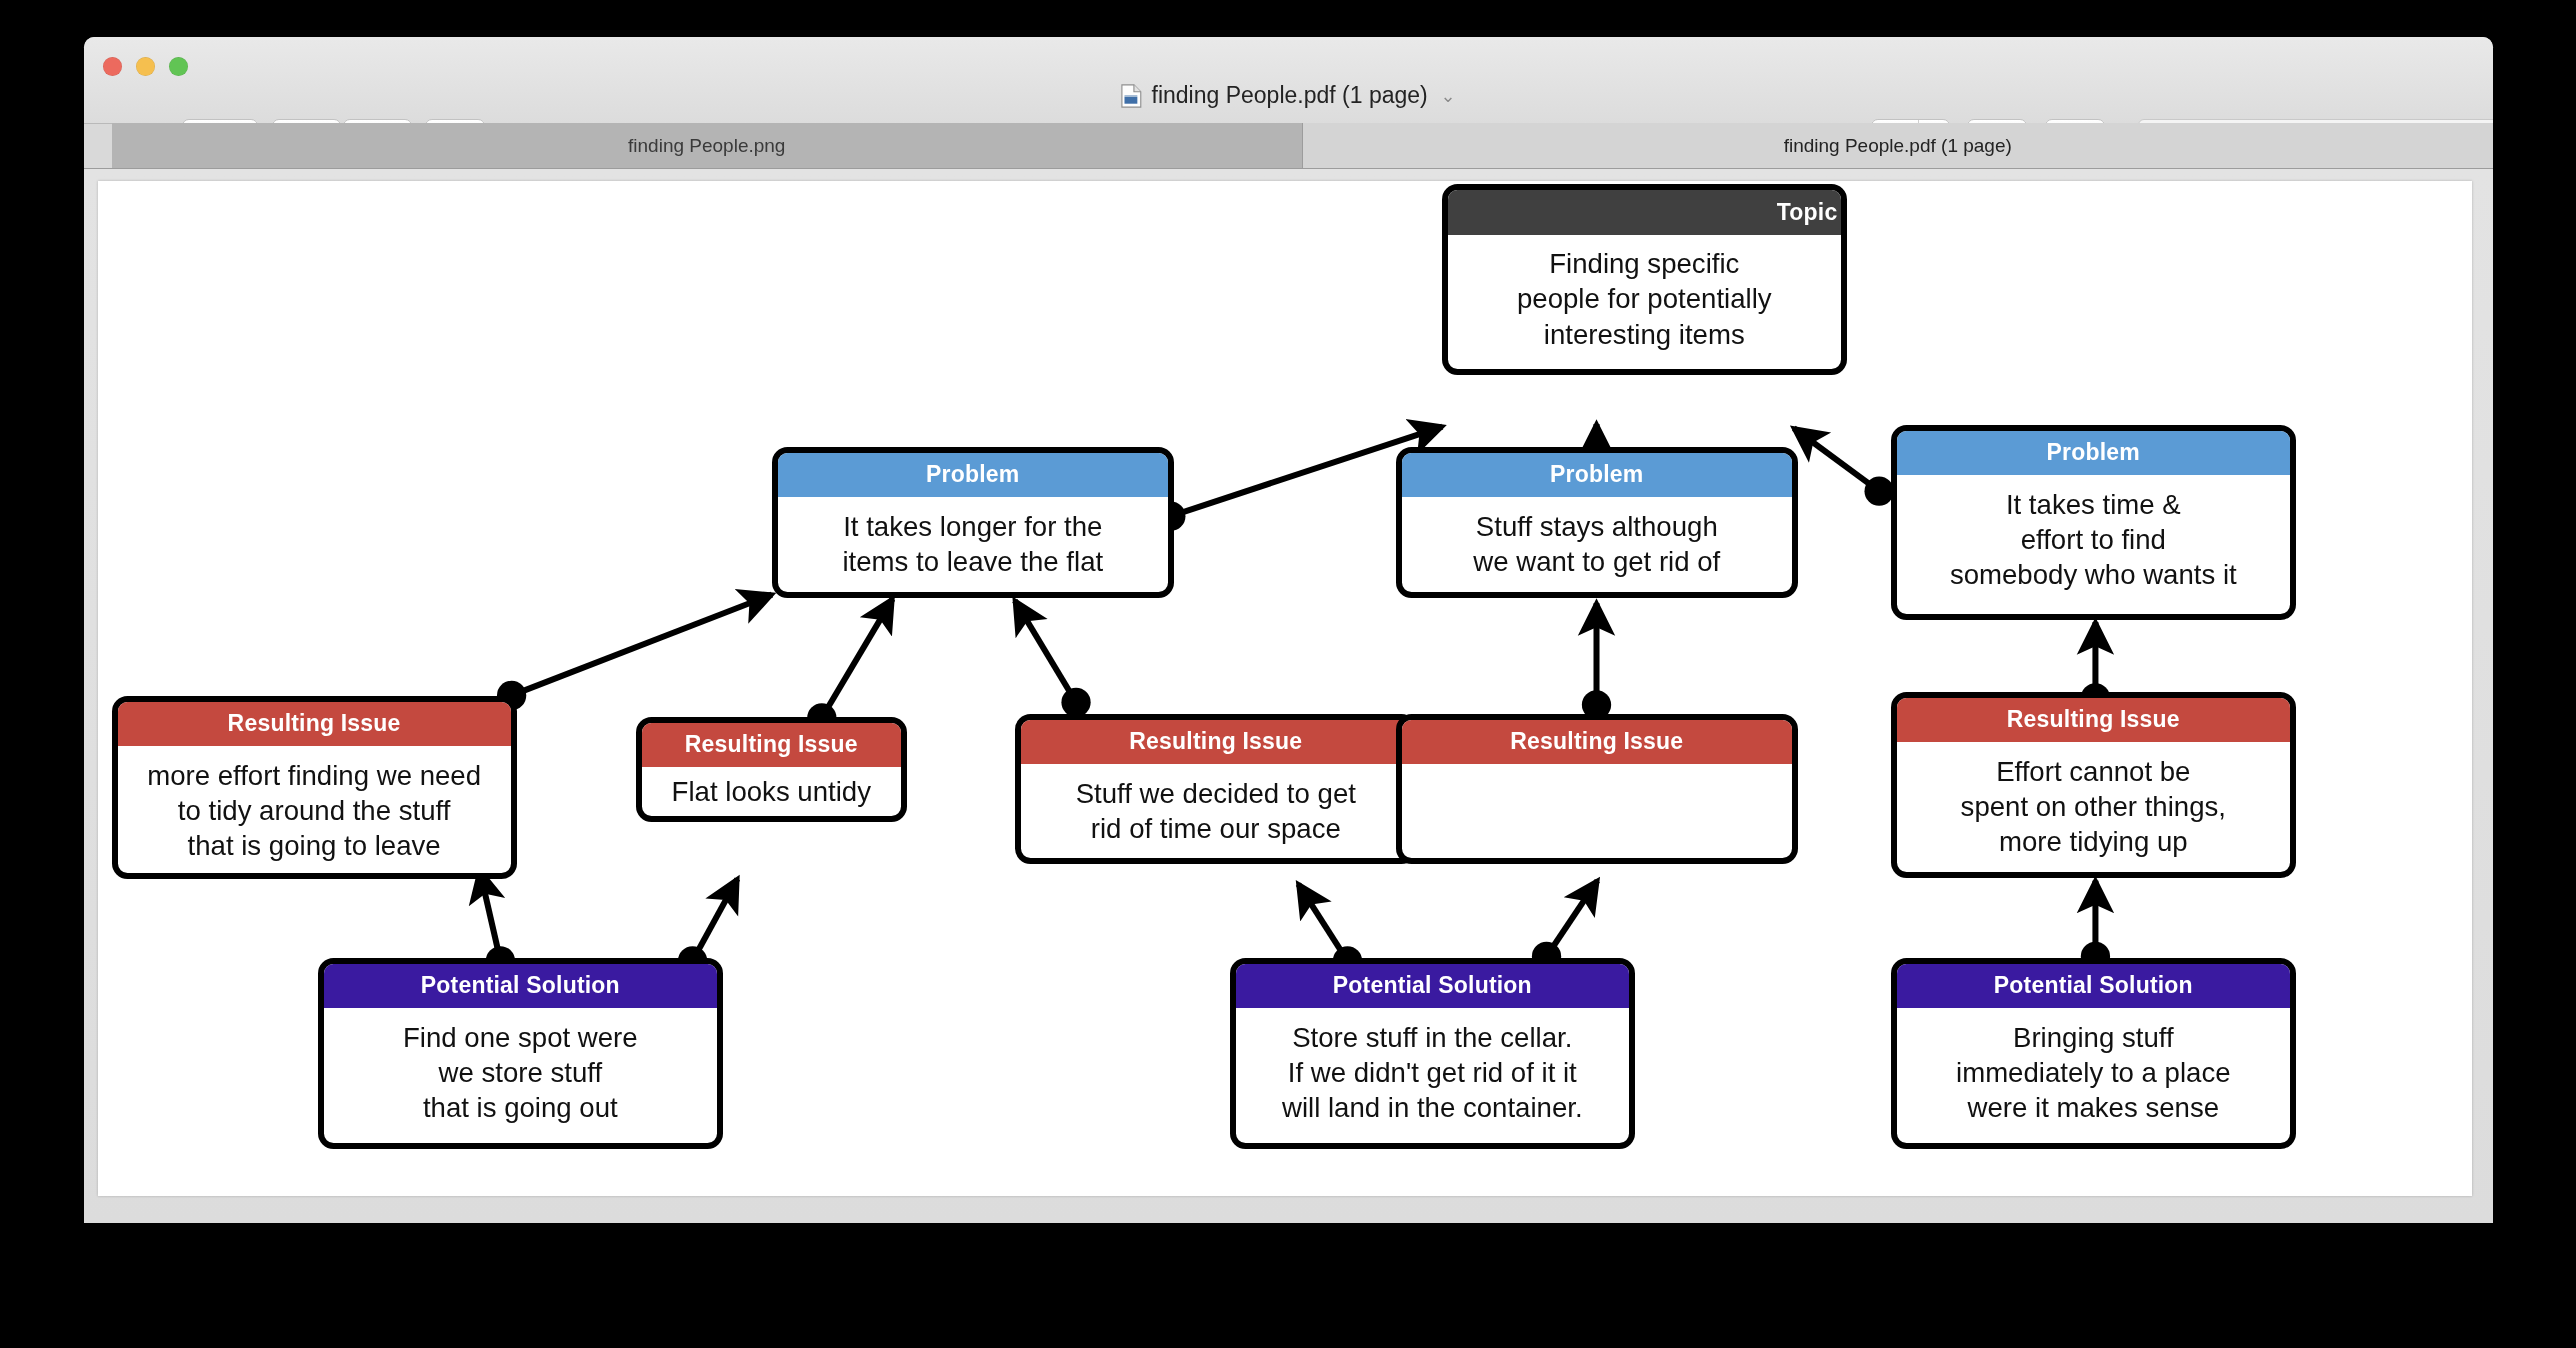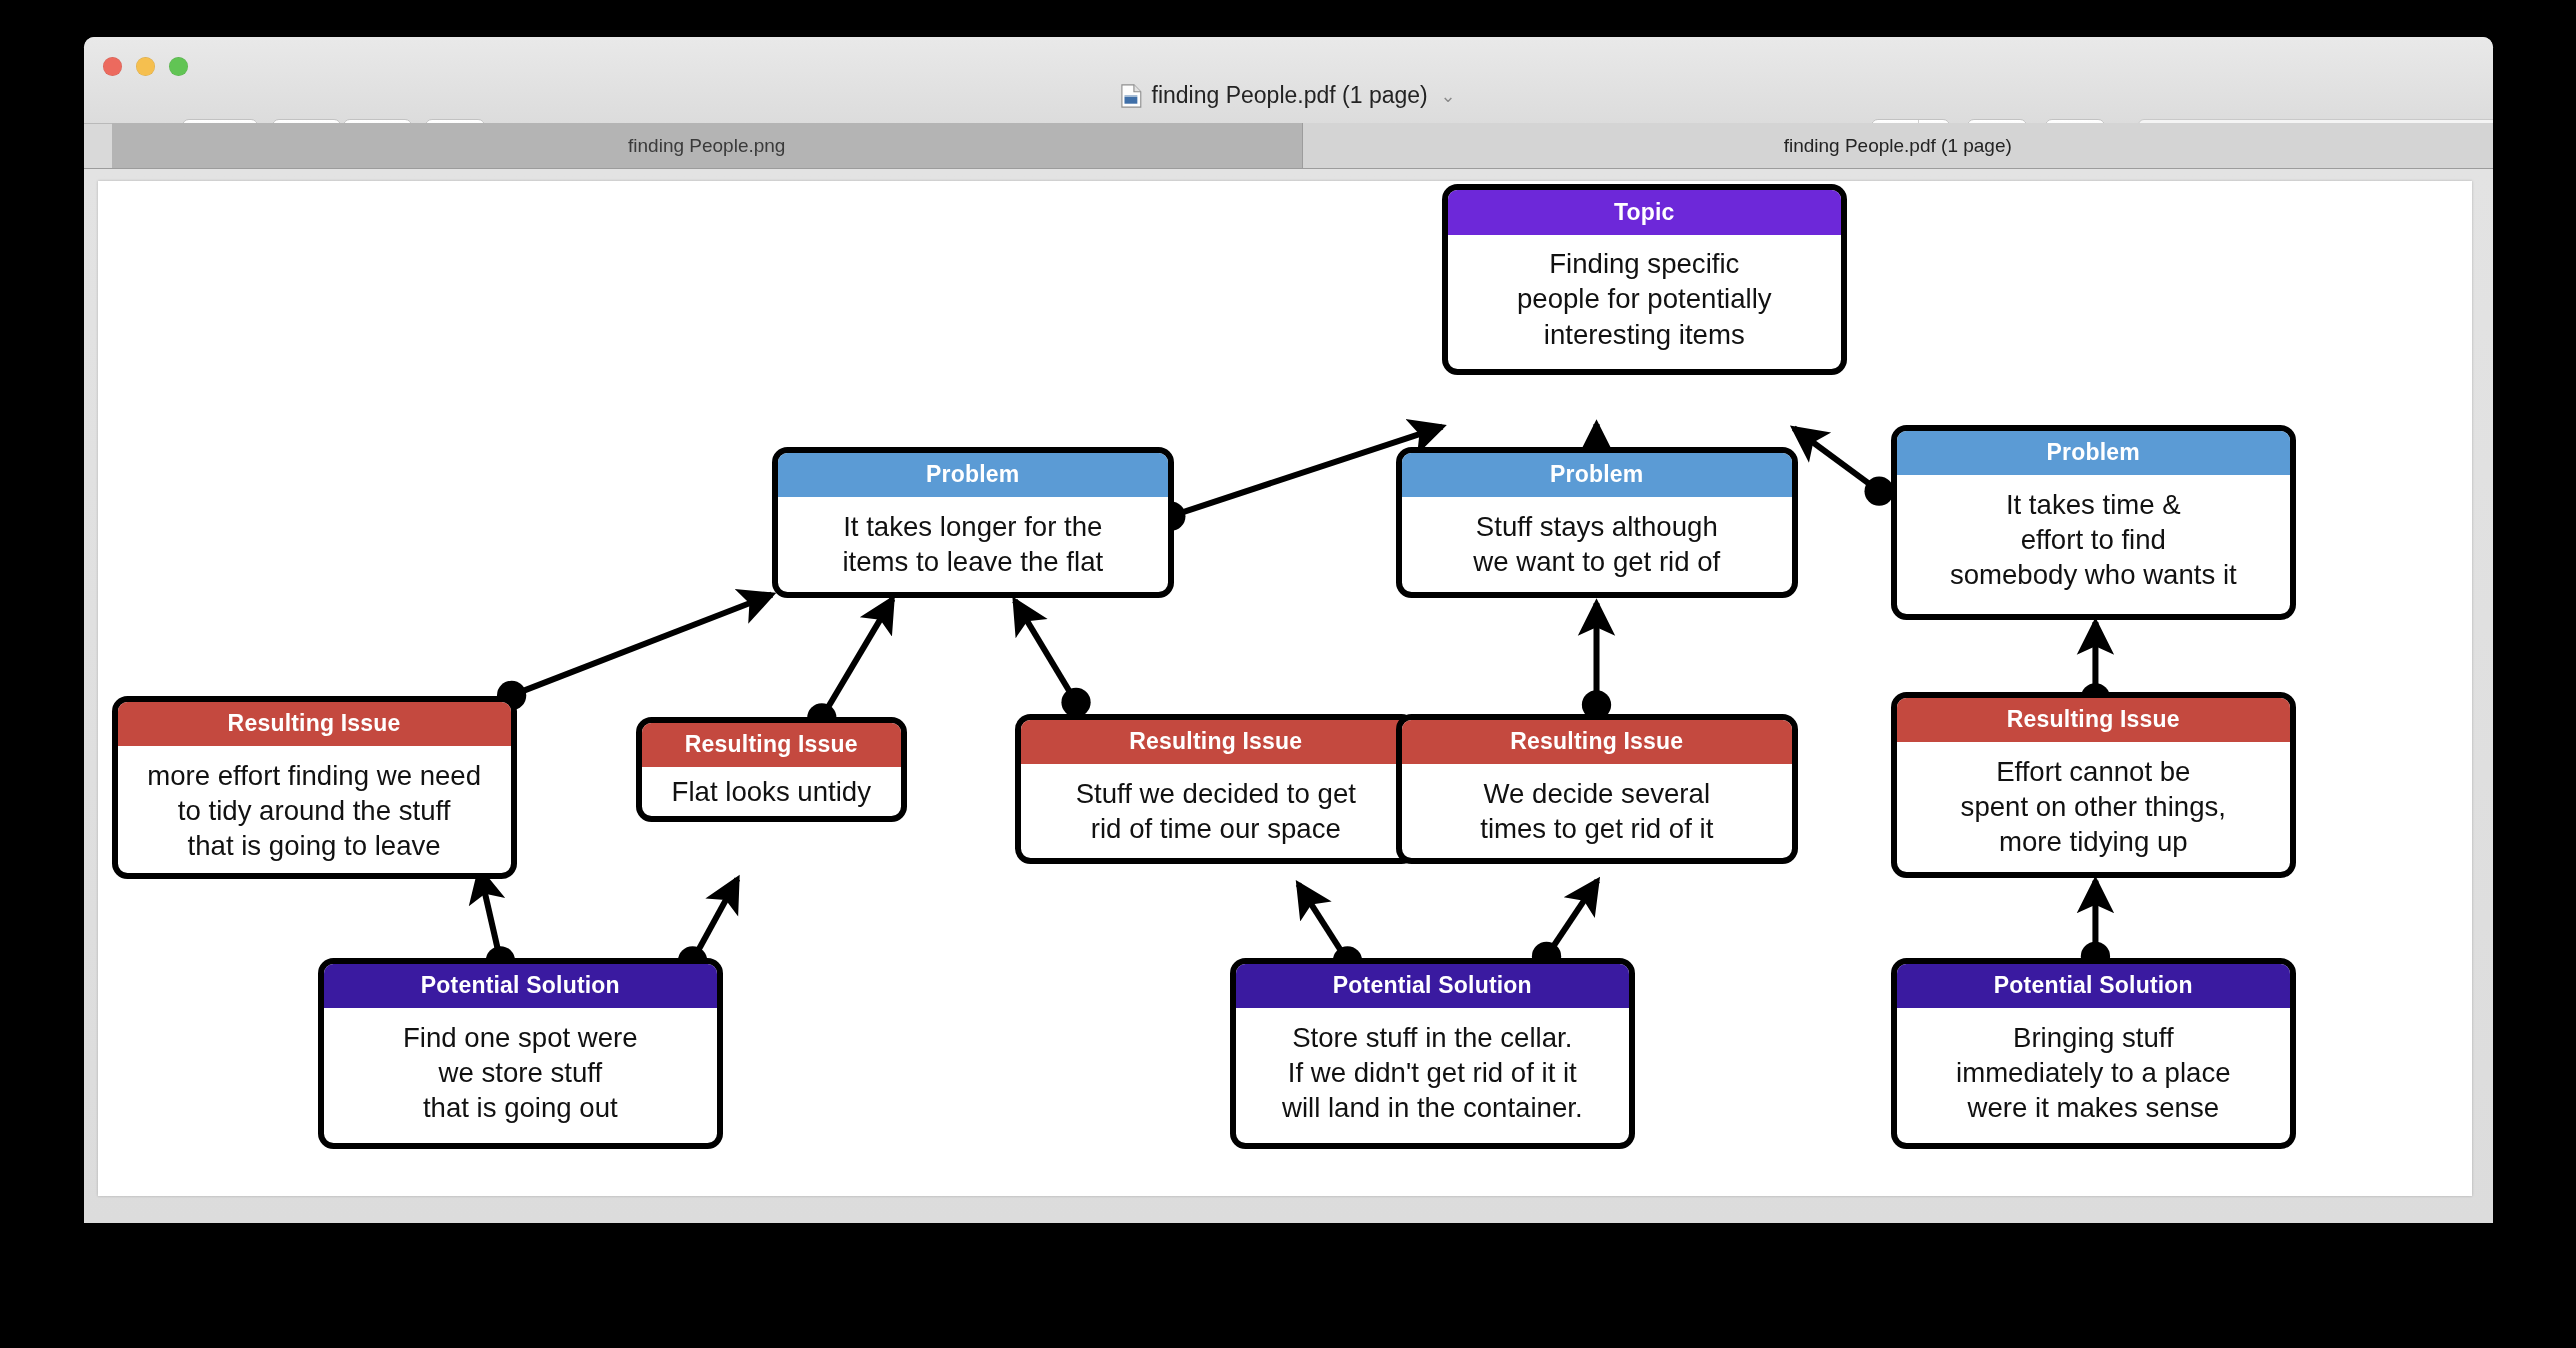--- a/index.html
+++ b/index.html
@@ -337,21 +337,21 @@
             <circle cx="2318" cy="600" r="17"></circle>
             <circle cx="467" cy="905" r="17"></circle>
             <circle cx="690" cy="905" r="17"></circle>
             <circle cx="1450" cy="905" r="17"></circle>
             <circle cx="1681" cy="900" r="17"></circle>
             <circle cx="2318" cy="900" r="17"></circle>
           </g>
         </svg>
 
         <div class="node" style="left:1344px; top:3.4px; width:405px; height:191px;">
-          <div class="hdr" style="background:#6d28d9;">Topic</div>
+          <div class="hdr" style="background:#404040;text-align:right;">Topic</div>
           <div class="body">Finding specific
 people for potentially
 interesting items</div>
         </div>
 
         <div class="node" style="left:674px; top:266px; width:402px; height:151px;">
           <div class="hdr" style="background:#5b9bd5;">Problem</div>
           <div class="body">It takes longer for the
 items to leave the flat</div>
         </div>
@@ -382,22 +382,20 @@
         </div>
 
         <div class="node" style="left:917px; top:533px; width:402px; height:150px;">
           <div class="hdr" style="background:#c4493f;">Resulting Issue</div>
           <div class="body">Stuff we decided to get
 rid of time our space</div>
         </div>
 
         <div class="node" style="left:1298px; top:533px; width:402px; height:150px;">
           <div class="hdr" style="background:#c4493f;">Resulting Issue</div>
-          <div class="body">We decide several
-times to get rid of it</div>
         </div>
 
         <div class="node" style="left:1793px; top:511px; width:405px; height:186px;">
           <div class="hdr" style="background:#c4493f;">Resulting Issue</div>
           <div class="body">Effort cannot be
 spent on other things,
 more tidying up</div>
         </div>
 
         <div class="node" style="left:220px; top:777px; width:405px; height:191px;">

